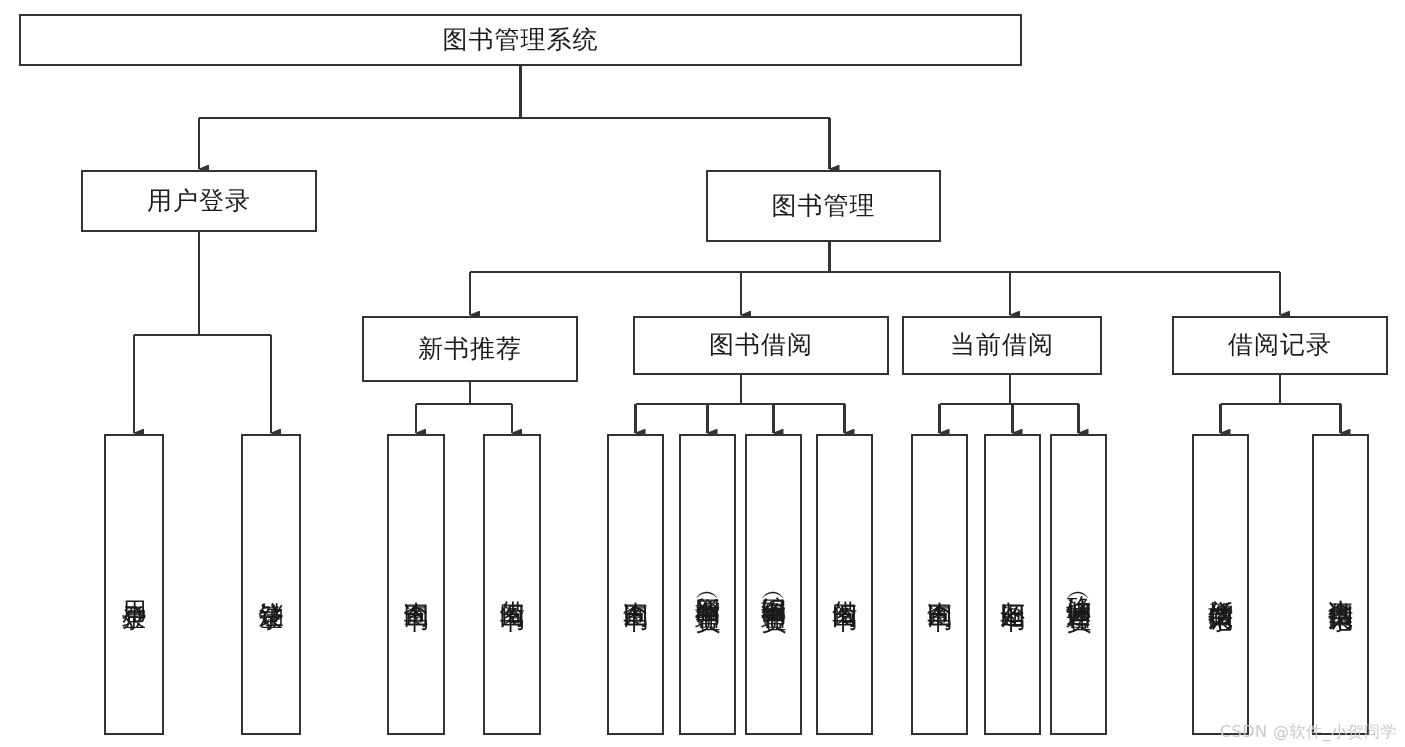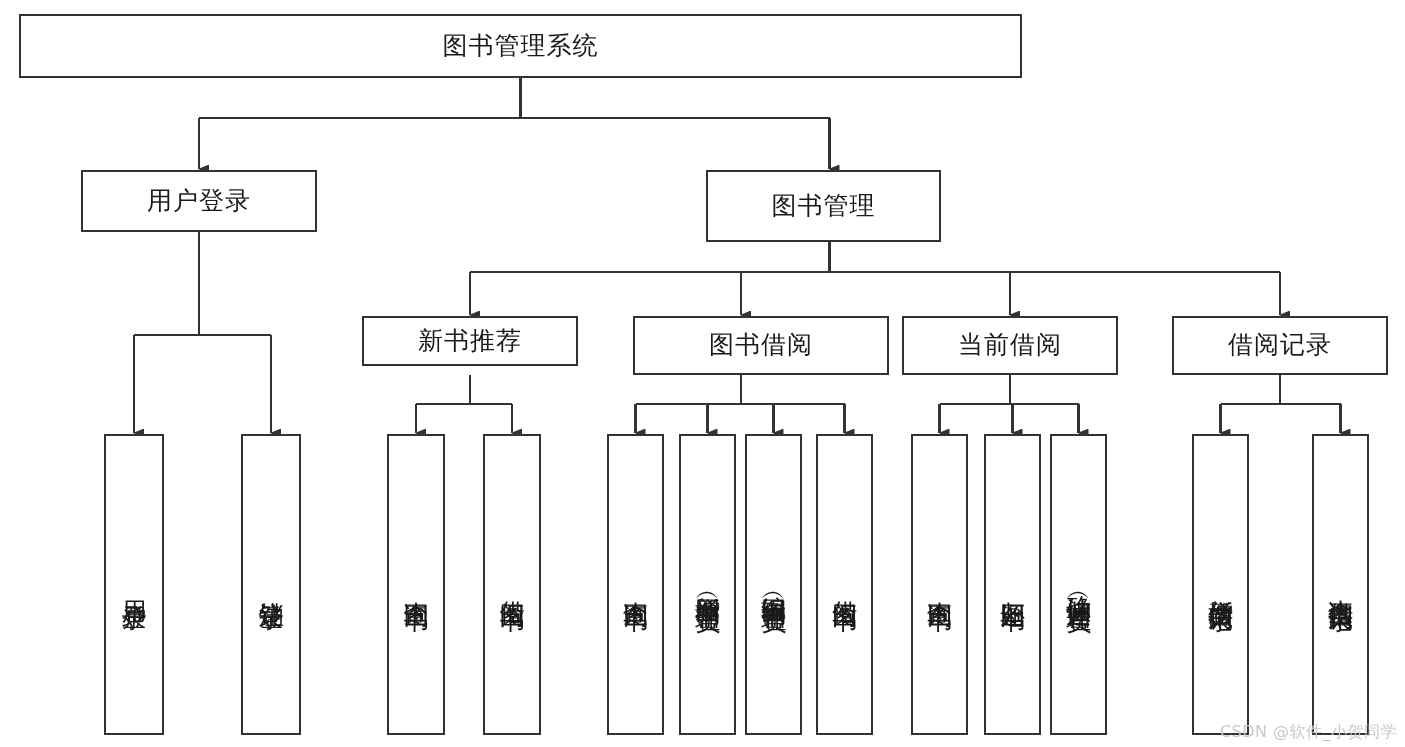--- a/index.html
+++ b/index.html
@@ -113,38 +113,38 @@
         <line x1="939.5" y1="404" x2="939.5" y2="433" stroke="#333333" stroke-width="2.5" shape-rendering="crispEdges" marker-end="url(#arrowhead)"></line>
         <line x1="1012.5" y1="404" x2="1012.5" y2="433" stroke="#333333" stroke-width="2.5" shape-rendering="crispEdges" marker-end="url(#arrowhead)"></line>
         <line x1="1078.5" y1="404" x2="1078.5" y2="433" stroke="#333333" stroke-width="2.5" shape-rendering="crispEdges" marker-end="url(#arrowhead)"></line>
         <line x1="1280" y1="375" x2="1280" y2="404" stroke="#333333" stroke-width="2.5" shape-rendering="crispEdges"></line>
         <line x1="1220.5" y1="404" x2="1340.5" y2="404" stroke="#333333" stroke-width="2.5" shape-rendering="crispEdges"></line>
         <line x1="1220.5" y1="404" x2="1220.5" y2="433" stroke="#333333" stroke-width="2.5" shape-rendering="crispEdges" marker-end="url(#arrowhead)"></line>
         <line x1="1340.5" y1="404" x2="1340.5" y2="433" stroke="#333333" stroke-width="2.5" shape-rendering="crispEdges" marker-end="url(#arrowhead)"></line>
       </g>
   </svg>
 
-  <div class="node root horiz" style="left: 19px; top: 14px; width: 1003px; height: 64px;">
+  <div class="node root horiz" style="left: 19px; top: 14px; width: 1003px; height: 52px;">
       <span>图书管理系统</span>
     </div>
 
   <div class="node horiz" style="left: 81px; top: 170px; width: 236px; height: 62px;">
       <span>用户登录</span>
     </div>
   <div class="node horiz" style="left: 706px; top: 170px; width: 235px; height: 72px;">
       <span>图书管理</span>
     </div>
 
-  <div class="node horiz" style="left: 362px; top: 316px; width: 216px; height: 50px;">
+  <div class="node horiz" style="left: 362px; top: 316px; width: 216px; height: 66px;">
       <span>新书推荐</span>
     </div>
   <div class="node horiz" style="left: 633px; top: 316px; width: 256px; height: 59px;">
       <span>图书借阅</span>
     </div>
-  <div class="node horiz" style="left: 902px; top: 316px; width: 216px; height: 59px;">
+  <div class="node horiz" style="left: 902px; top: 316px; width: 200px; height: 59px;">
       <span>当前借阅</span>
     </div>
   <div class="node horiz" style="left: 1172px; top: 316px; width: 216px; height: 59px;">
       <span>借阅记录</span>
     </div>
 
   <div class="node vert" style="left: 104px; top: 434px; width: 60px; height: 301px;">
       <span class="vlabel">用户登录</span>
     </div>
   <div class="node vert" style="left: 241px; top: 434px; width: 60px; height: 301px;">

